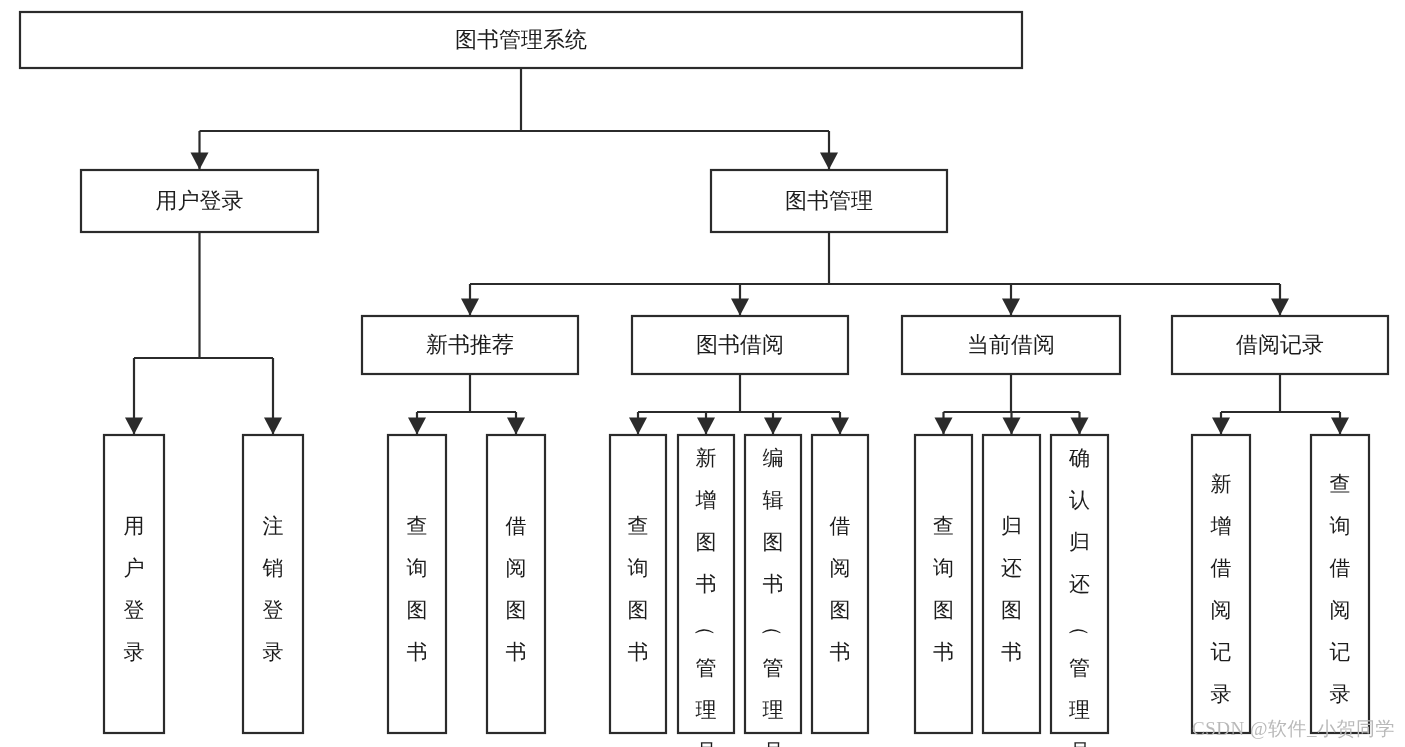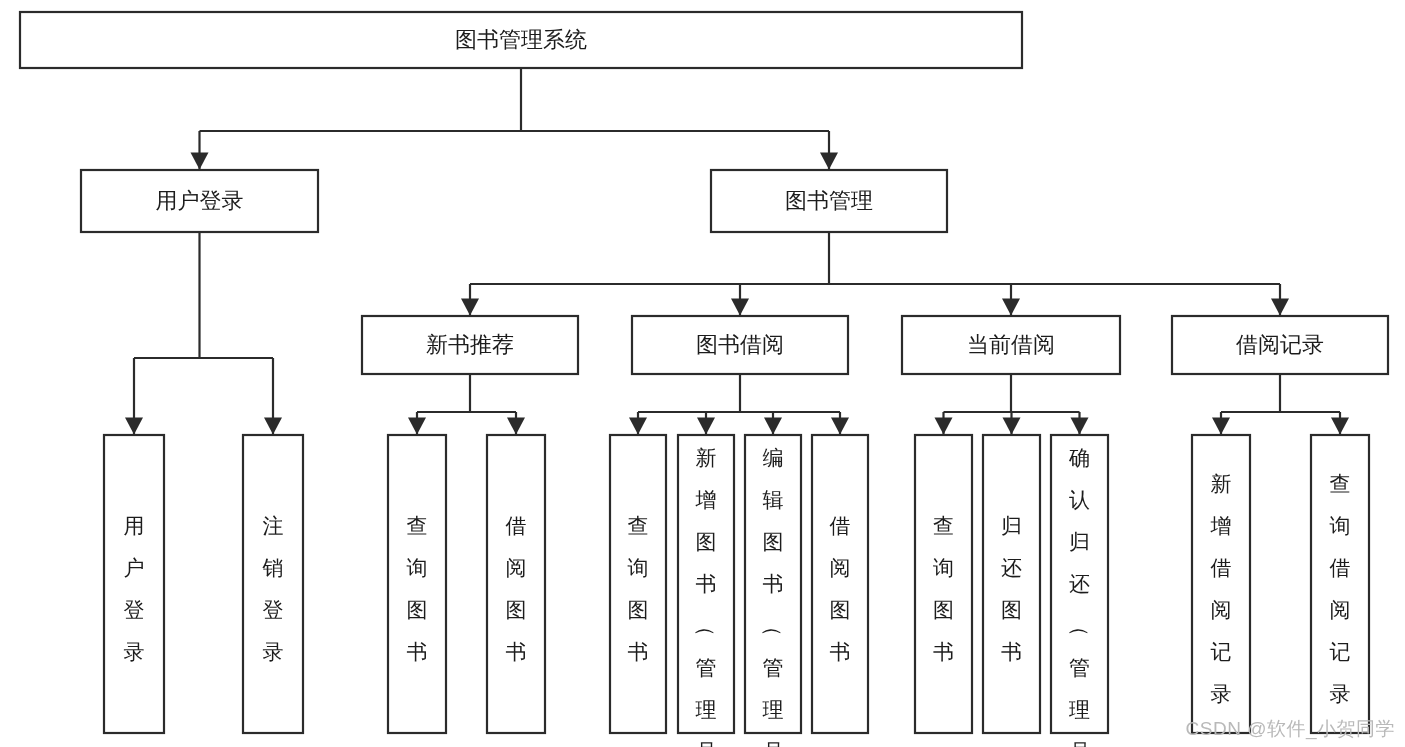--- a/index.html
+++ b/index.html
@@ -43,21 +43,21 @@
     fill: none;
   }
   .arrowhead {
     fill: #2b2b2b;
     stroke: none;
   }
   .watermark {
     position: absolute;
     right: 10px;
     bottom: 5px;
-    font-family: Liberation Sans, sans-serif;
+    font-family: Liberation Serif, serif;
     font-size: 19px;
     color: #b9b9b9;
     white-space: nowrap;
     pointer-events: none;
     letter-spacing: 0.5px;
   }
 </style>
 </head>
 <body>
 

